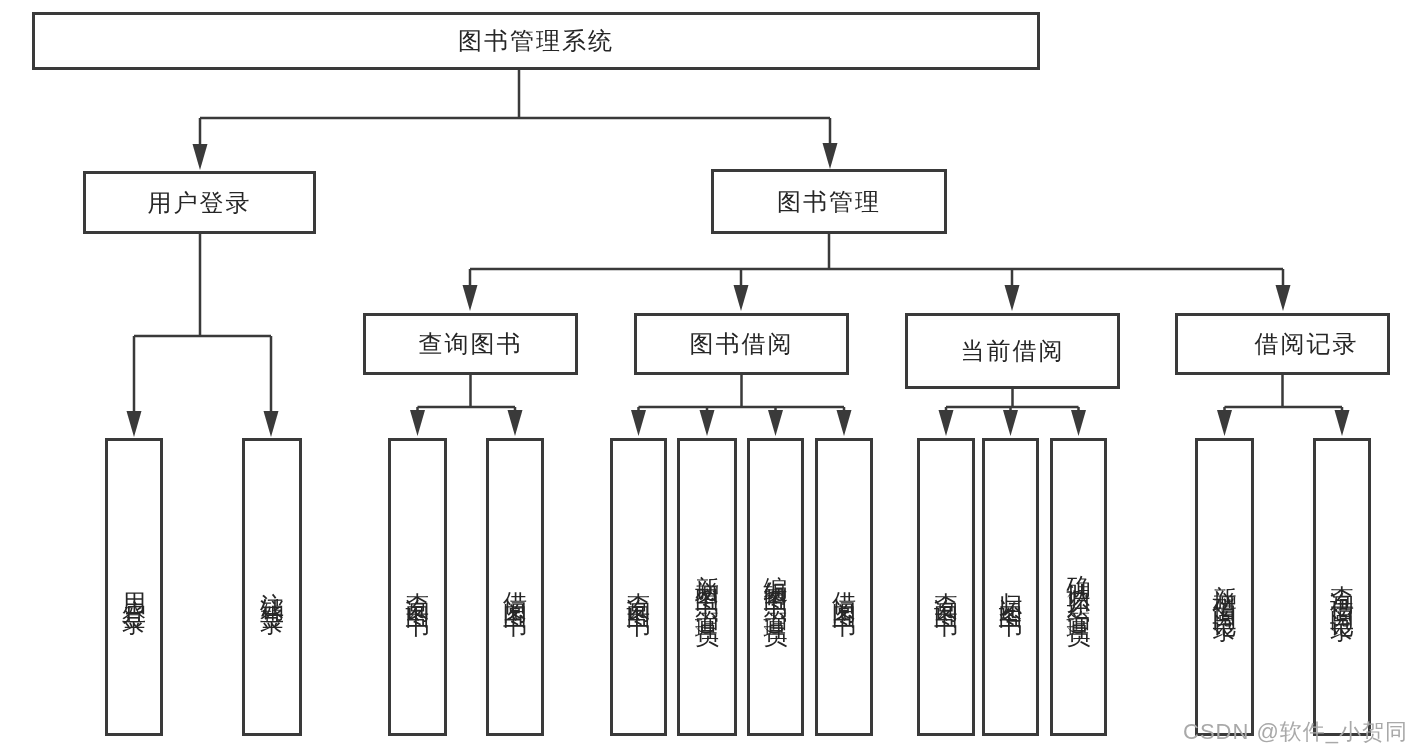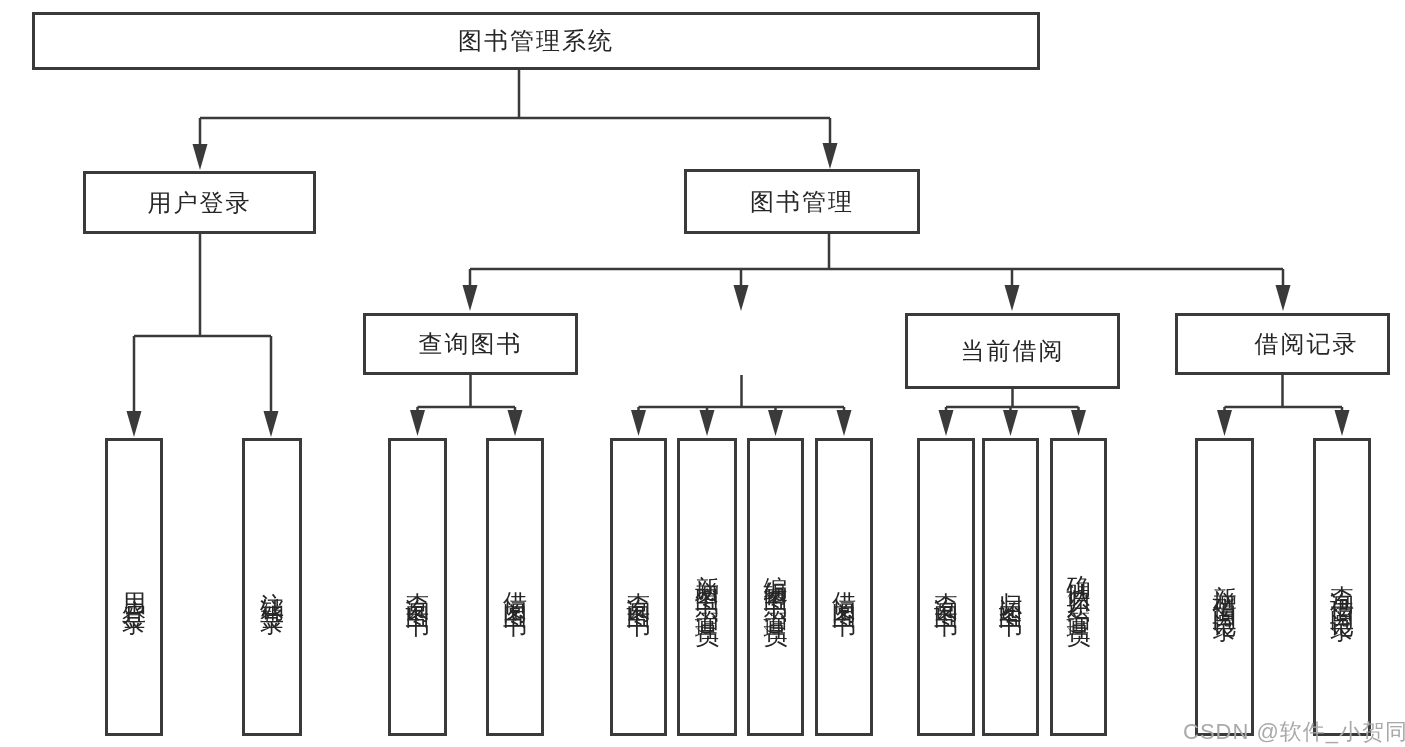--- a/index.html
+++ b/index.html
@@ -37,21 +37,21 @@
   .vtext {
     writing-mode: vertical-rl;
     text-orientation: mixed;
     letter-spacing: 7px;
     line-height: 1;
     white-space: nowrap;
   }
   
   .n-root            { left: 14px;   top: 12px;  width: 1008px; height: 58px; margin-left: 18px; }
   .n-user-login      { left: 83px;   top: 171px; width: 233px;  height: 63px; }
-  .n-book-mgmt       { left: 684px;  top: 169px; width: 236px;  height: 65px; text-align: center; }
+  .n-book-mgmt       { left: 711px;  top: 169px; width: 236px;  height: 65px; text-align: center; }
   .n-new-book-rec    { left: 363px;  top: 313px; width: 215px;  height: 62px; }
   .n-book-borrow     { left: 634px;  top: 313px; width: 215px;  height: 62px; }
   .n-current-borrow  { left: 905px;  top: 313px; width: 215px;  height: 76px; }
   .n-borrow-records  { left: 1175px; top: 313px; width: 215px;  height: 62px; padding-left: 48px; }
   .leaf { top: 438px; height: 298px; }
   .l1  { left: 105px;  width: 58px; }
   .l2  { left: 242px;  width: 60px; }
   .l3  { left: 388px;  width: 59px; }
   .l4  { left: 486px;  width: 58px; }
   .l5  { left: 610px;  width: 57px; }
@@ -136,20 +136,23 @@
   <div class="box n-user-login">
     <span>用户登录</span>
   </div>
   <div class="box n-book-mgmt">
     <span>图书管理</span>
   </div>
 
   <div class="box n-new-book-rec">
     <span>查询图书</span>
   </div>
+  <div class="box n-book-borrow">
+    <span>图书借阅</span>
+  </div>
   <div class="box n-current-borrow">
     <span>当前借阅</span>
   </div>
   <div class="box n-borrow-records">
     <span>借阅记录</span>
   </div>
 
   <div class="box leaf l1">
     <span class="vtext">用户登录</span>
   </div>

